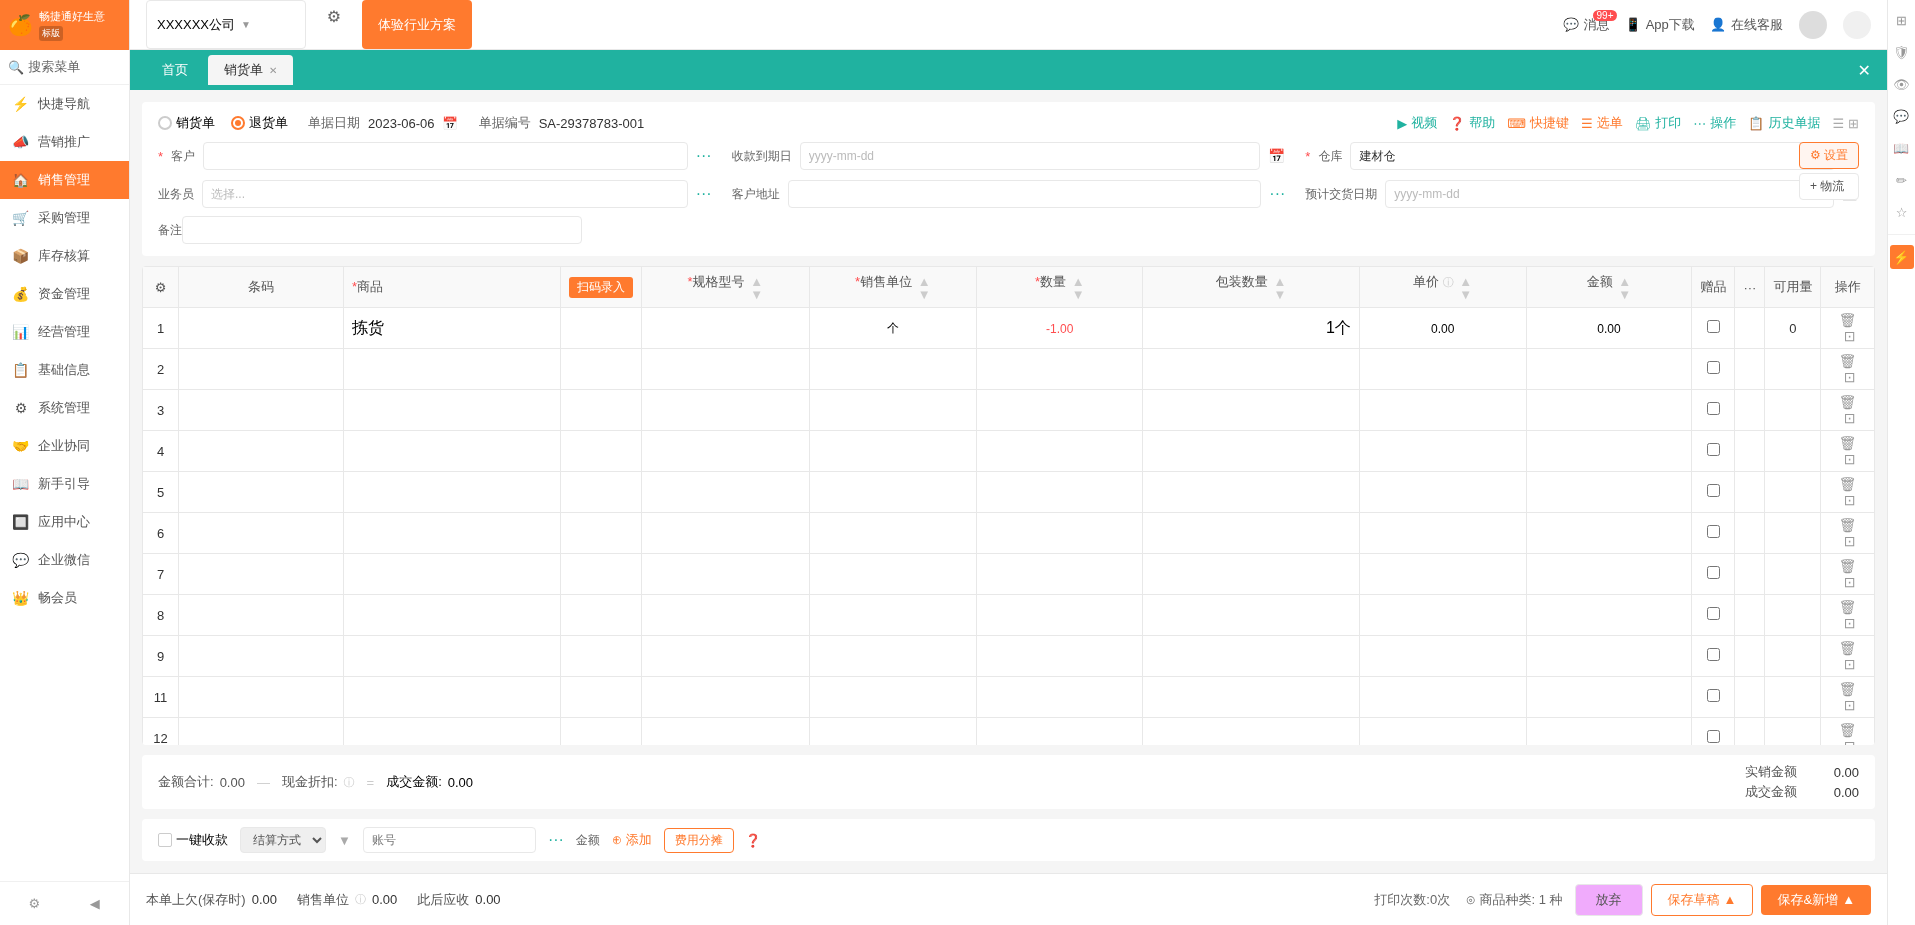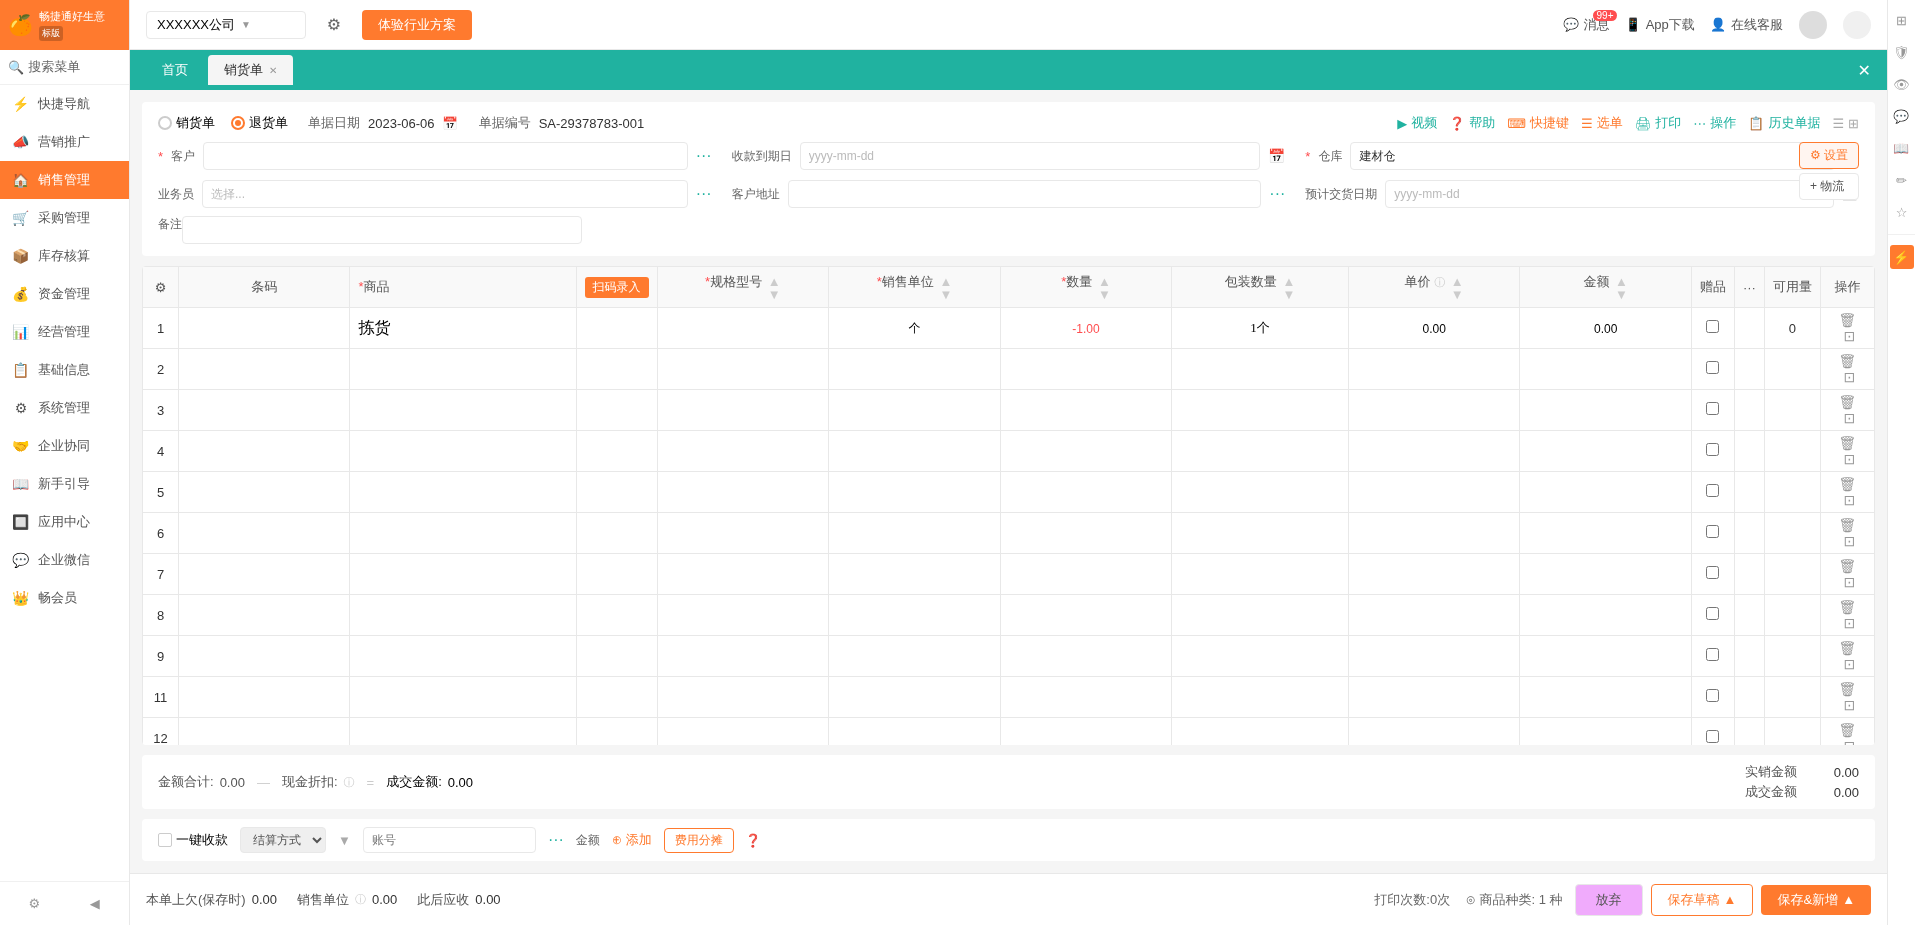--- a/index.html
+++ b/index.html
@@ -15,21 +15,21 @@
     .nav-item { display: flex; align-items: center; gap: 8px; padding: 10px 12px; cursor: pointer; color: #555; transition: background 0.2s; }
     .nav-item.active { background: #ff7a2e; color: #fff; }
     .nav-icon { width: 18px; height: 18px; display: flex; align-items: center; justify-content: center; font-size: 14px; flex-shrink: 0; }
     .sidebar-bottom { padding: 8px; display: flex; gap: 8px; border-top: 1px solid #f0f0f0; }
     .sidebar-bottom-btn { flex: 1; display: flex; align-items: center; justify-content: center; padding: 6px; cursor: pointer; color: #999; border-radius: 4px; }
 
     
     .main { flex: 1; display: flex; flex-direction: column; height: 925px; overflow: hidden; }
 
     
-    .top-header { height: 50px; background: #fff; border-bottom: 1px solid #e8e8e8; display: flex; align-items: center; padding: 0 16px; gap: 12px; }
+    .top-header { height: 50px; background: #fff; border-bottom: 1px solid #e8e8e8; display: flex; padding: 0 16px; gap: 12px; }
     .company-select { display: flex; align-items: center; gap: 6px; border: 1px solid #e8e8e8; border-radius: 4px; padding: 4px 10px; cursor: pointer; min-width: 160px; }
     .chevron-icon { color: #999; font-size: 10px; }
     .settings-icon-btn { width: 32px; height: 32px; display: flex; align-items: center; justify-content: center; cursor: pointer; color: #666; font-size: 16px; }
     .trial-btn { background: #ff7a2e; color: #fff; border: none; border-radius: 4px; padding: 6px 16px; cursor: pointer; font-size: 13px; }
     .header-right { margin-left: auto; display: flex; align-items: center; gap: 16px; }
     .header-right-item { display: flex; align-items: center; gap: 4px; cursor: pointer; color: #555; font-size: 12px; position: relative; }
     .badge { background: #ff4d4f; color: #fff; font-size: 10px; border-radius: 8px; padding: 0 4px; position: absolute; top: -6px; right: -8px; min-width: 16px; text-align: center; }
     .avatar { width: 28px; height: 28px; border-radius: 50%; background: #ddd; }
 
     
@@ -118,21 +118,21 @@
 
     .relative { position: relative; }
 
     
     .info-icon { color: #ccc; font-size: 11px; cursor: pointer; }
 
     
     .sort-arrows { display: inline-flex; flex-direction: column; margin-left: 2px; color: #ccc; font-size: 8px; line-height: 1; }
 
     
-    .notes-row { display: flex; align-items: flex-start; gap: 0; }
+    .notes-row { display: flex; align-items: center; gap: 0; }
     .notes-label { color: #666; font-size: 12px; }
   </style>
 </head>
 <body>
 
 <div class="sidebar">
   <div class="sidebar-logo">
     <div style="font-size:20px;">🍊</div>
     <div>
       <div class="logo-text">畅捷通好生意</div>
@@ -428,21 +428,21 @@
           <tbody id="table-body">
 
           <tr>
       <td class="col-seq">1</td>
       <td><input style="border: none; outline: none; width: 100%; font-size: 12px; text-align: center;" value=""></td>
       <td style="text-align:left;"><input style="border: none; outline: none; width: 100%; font-size: 16px; font-family: Liberation Mono, monospace;" value="拣货"></td>
       <td></td>
       <td><input style="border: none; outline: none; width: 100%; font-size: 12px; text-align: center;" value=""></td>
       <td><input style="border: none; outline: none; width: 100%; font-size: 12px; text-align: center;" value="个"></td>
       <td class="qty-red"><input style="border: none; outline: none; width: 100%; font-size: 12px; text-align: center; color: rgb(255, 77, 79);" value="-1.00"></td>
-      <td><input style="border: none; outline: none; width: 100%; font-size: 13px; text-align: center; font-family: Liberation Serif, serif;" value="1个"></td>
+      <td><input style="border: none; outline: none; width: 100%; font-size: 16px; text-align: right;" value="1个"></td>
       <td><input style="border: none; outline: none; width: 100%; font-size: 12px; text-align: center;" value="0.00"></td>
       <td><input style="border: none; outline: none; width: 100%; font-size: 12px; text-align: center;" value="0.00"></td>
       <td><input type="checkbox" style=""></td>
       <td></td>
       <td>0</td>
       <td>
         <span class="op-icon">🗑</span>
         <span class="op-icon" style="margin-left:4px;">⊡</span>
       </td>
     </tr>

